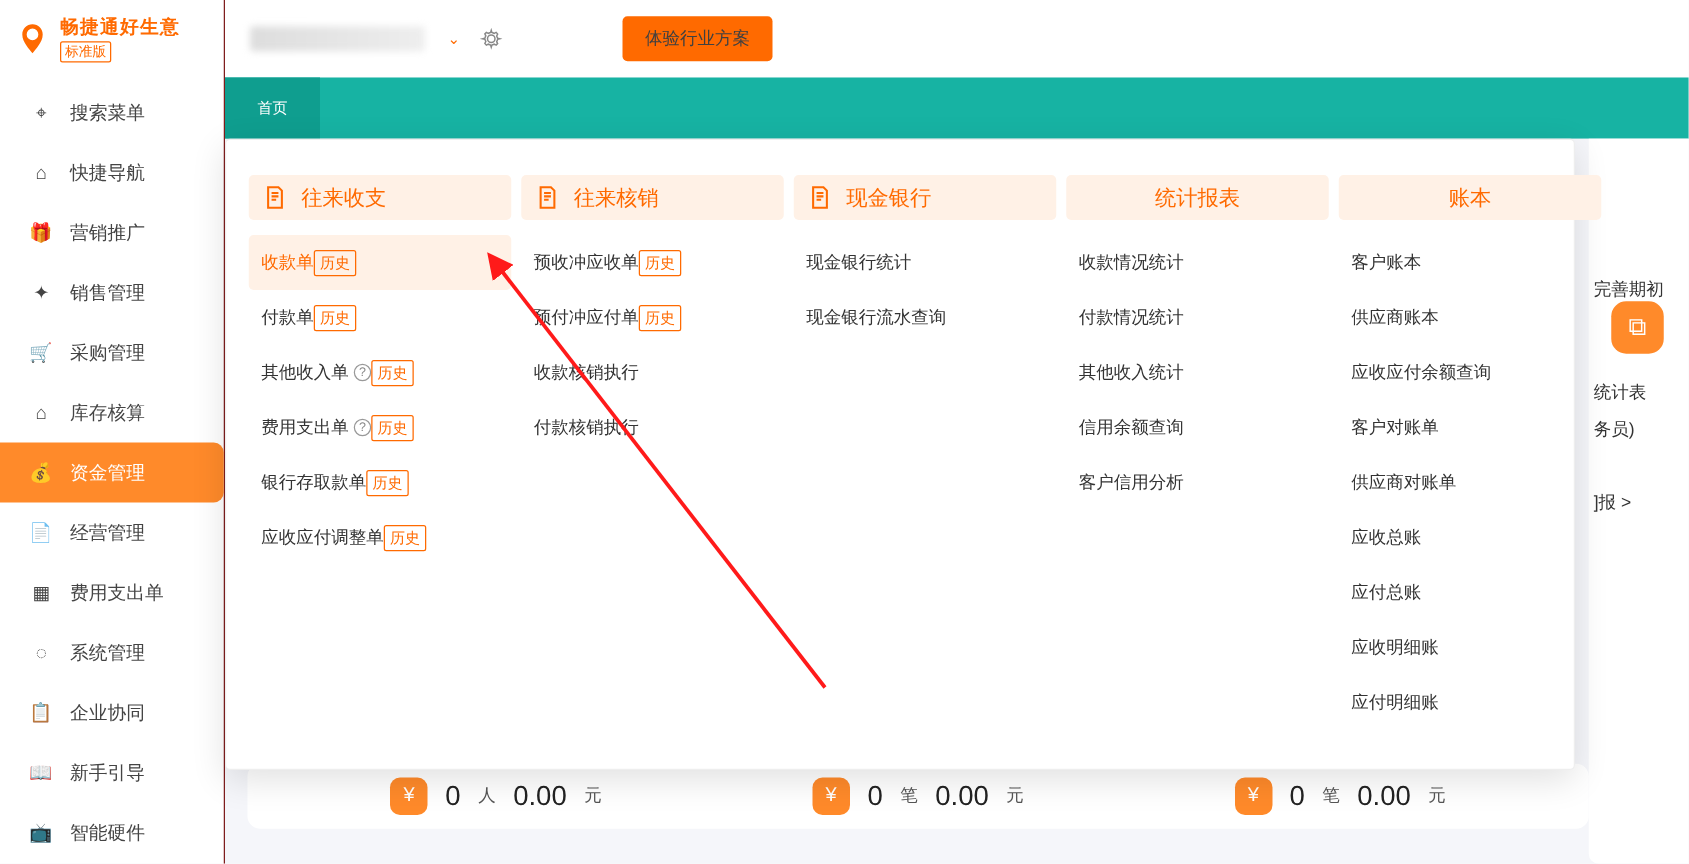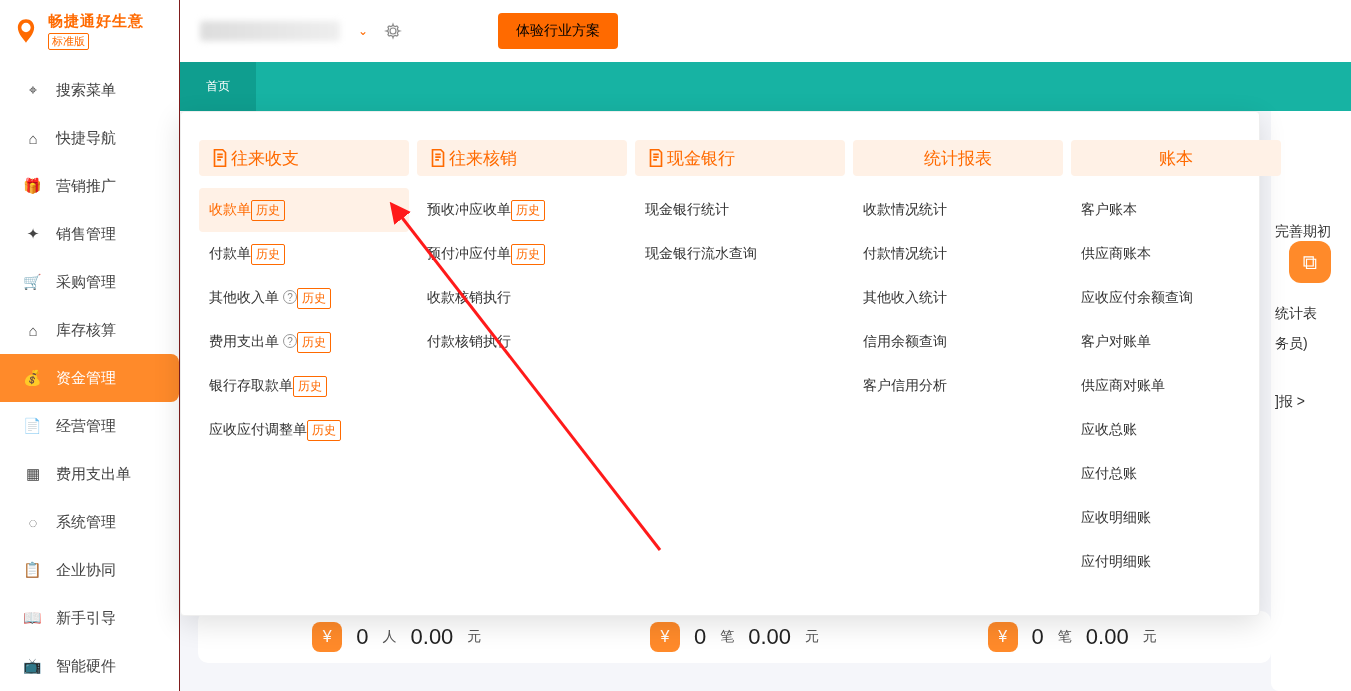--- a/index.html
+++ b/index.html
@@ -17,42 +17,42 @@
     .nav-item { display: flex; align-items: center; padding: 0 24px; height: 48px; cursor: pointer; color: #444; font-size: 15px; }
     .nav-item.active { background: #ff8a2a; color: #fff; border-radius: 0 8px 8px 0; }
     .nav-icon { width: 18px; height: 18px; margin-right: 14px; flex: 0 0 18px; display: flex; align-items: center; justify-content: center; }
 
     
     .topbar { position: absolute; left: 180px; right: 0; top: 0; height: 62px; background: #fff; display: flex; align-items: center; padding: 0 20px; }
     .org-select { display: flex; align-items: center; width: 280px; }
     .org-blur { width: 140px; height: 20px; background: linear-gradient(90deg,#ddd,#eee); filter: blur(3px); border-radius: 3px; }
     .caret { margin-left: 18px; color: #ff6a00; font-size: 12px; }
     .gear { margin-left: 16px; width: 18px; height: 18px; color: #888; }
-    .primary-btn { margin-left: 18px; background: #ff6a00; color: #000000; border: none; padding: 9px 18px; border-radius: 4px; font-size: 14px; cursor: pointer; }
+    .primary-btn { margin-left: 18px; background: #ff6a00; color: #404040; border: none; padding: 9px 18px; border-radius: 4px; font-size: 14px; cursor: pointer; }
 
     
     .page-tab { position: absolute; left: 180px; right: 0; top: 62px; height: 49px; background: #17b3a3; display: flex; }
     .tab-item { padding: 0 26px; line-height: 49px; background: #0f9e8f; color: #fff; font-size: 12px; }
 
     
     .content { position: absolute; left: 180px; right: 0; top: 111px; bottom: 0; background: #f5f6fa; }
     .hint-right { position: absolute; right: 0; top: 0; width: 80px; background: #fff; height: 580px; padding-top: 100px; display:flex; flex-direction:column; align-items:flex-start; font-size:14px; color:#333; overflow:hidden; border-radius:0 0 0 8px;}
     .hint-right .pill { width:42px; height:42px; background:#ff8a2a; border-radius:12px; margin:0 0 10px 18px; display:flex; align-items:center; justify-content:center; color:#fff; font-size:20px;}
     .hint-right .faded { color:#333; font-size:14px; margin:12px 0 0 4px; }
 
     .stat-row { position: absolute; left: 18px; right: 80px; bottom: 28px; height: 52px; background: #fff; border-radius: 10px; display: flex; align-items: center; justify-content: space-around; padding: 0 30px; }
     .stat { display: flex; align-items: center; gap: 14px; }
     .stat-icon { width: 30px; height: 30px; background: #ff8a2a; border-radius: 8px; display:flex;align-items:center;justify-content:center;color:#fff;font-size:16px;}
     .stat-num { font-size: 22px; color: #222; }
     .stat-unit { font-size: 14px; color: #555; }
 
     
     .mega { position: absolute; left: 180px; top: 111px; width: 1080px; height: 505px; background: #fff; border: 1px solid #eee; box-shadow: 0 8px 28px rgba(0,0,0,.12); border-radius: 4px; padding: 28px 18px; display: flex; gap: 8px; }
     .col { flex: 0 0 210px; }
-    .col-head { display: flex; align-items: center; height: 36px; padding: 0 10px; background: #fff1e6; color: #ff6a00; font-size: 17px; border-radius: 4px; margin-bottom: 12px; }
+    .col-head { display: flex; align-items: center; gap: 10px; height: 36px; padding: 0 10px; background: #fff1e6; color: #ff6a00; font-size: 17px; border-radius: 4px; margin-bottom: 12px; }
     .col-head.plain { background: #fff1e6; justify-content: center; }
     .col-head .hicon { width: 22px; height: 22px; }
     .item { display: flex; align-items: center; padding: 0 10px; height: 44px; color: #333; font-size: 14px; cursor: pointer; border-radius: 4px; }
     .item.active { background: #fff1e6; color: #ff6a00; }
     .badge { display: inline-block; border: 1px solid #ff6a00; color: #ff6a00; font-size: 12px; padding: 1px 4px; border-radius: 2px; }
     .q { display:inline-block; width:14px; height:14px; border:1px solid #999; border-radius:50%; font-size:10px; line-height:13px; text-align:center; color:#888; margin-left:4px; vertical-align:1px;}
 
     
     .arrow { position: absolute; left: 380px; top: 195px; width: 290px; height: 365px; pointer-events: none; }
 

